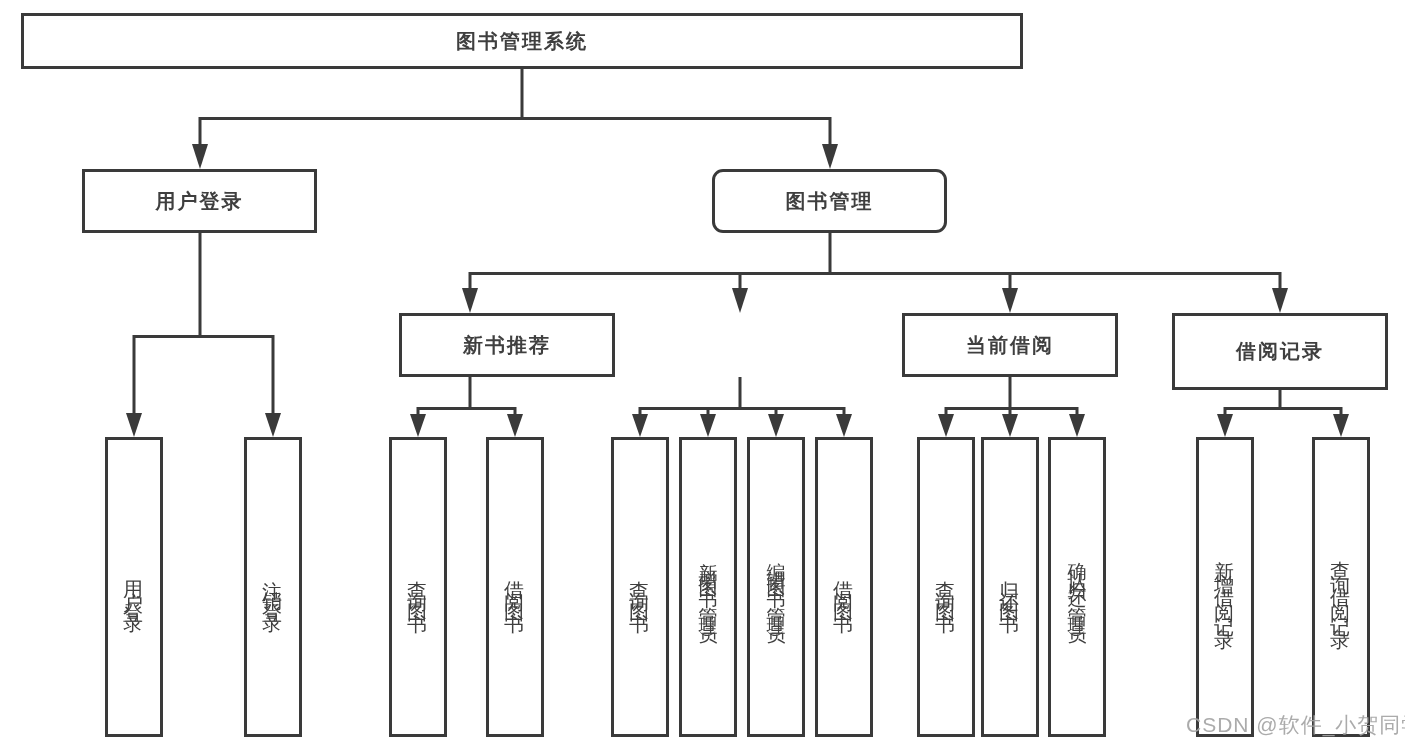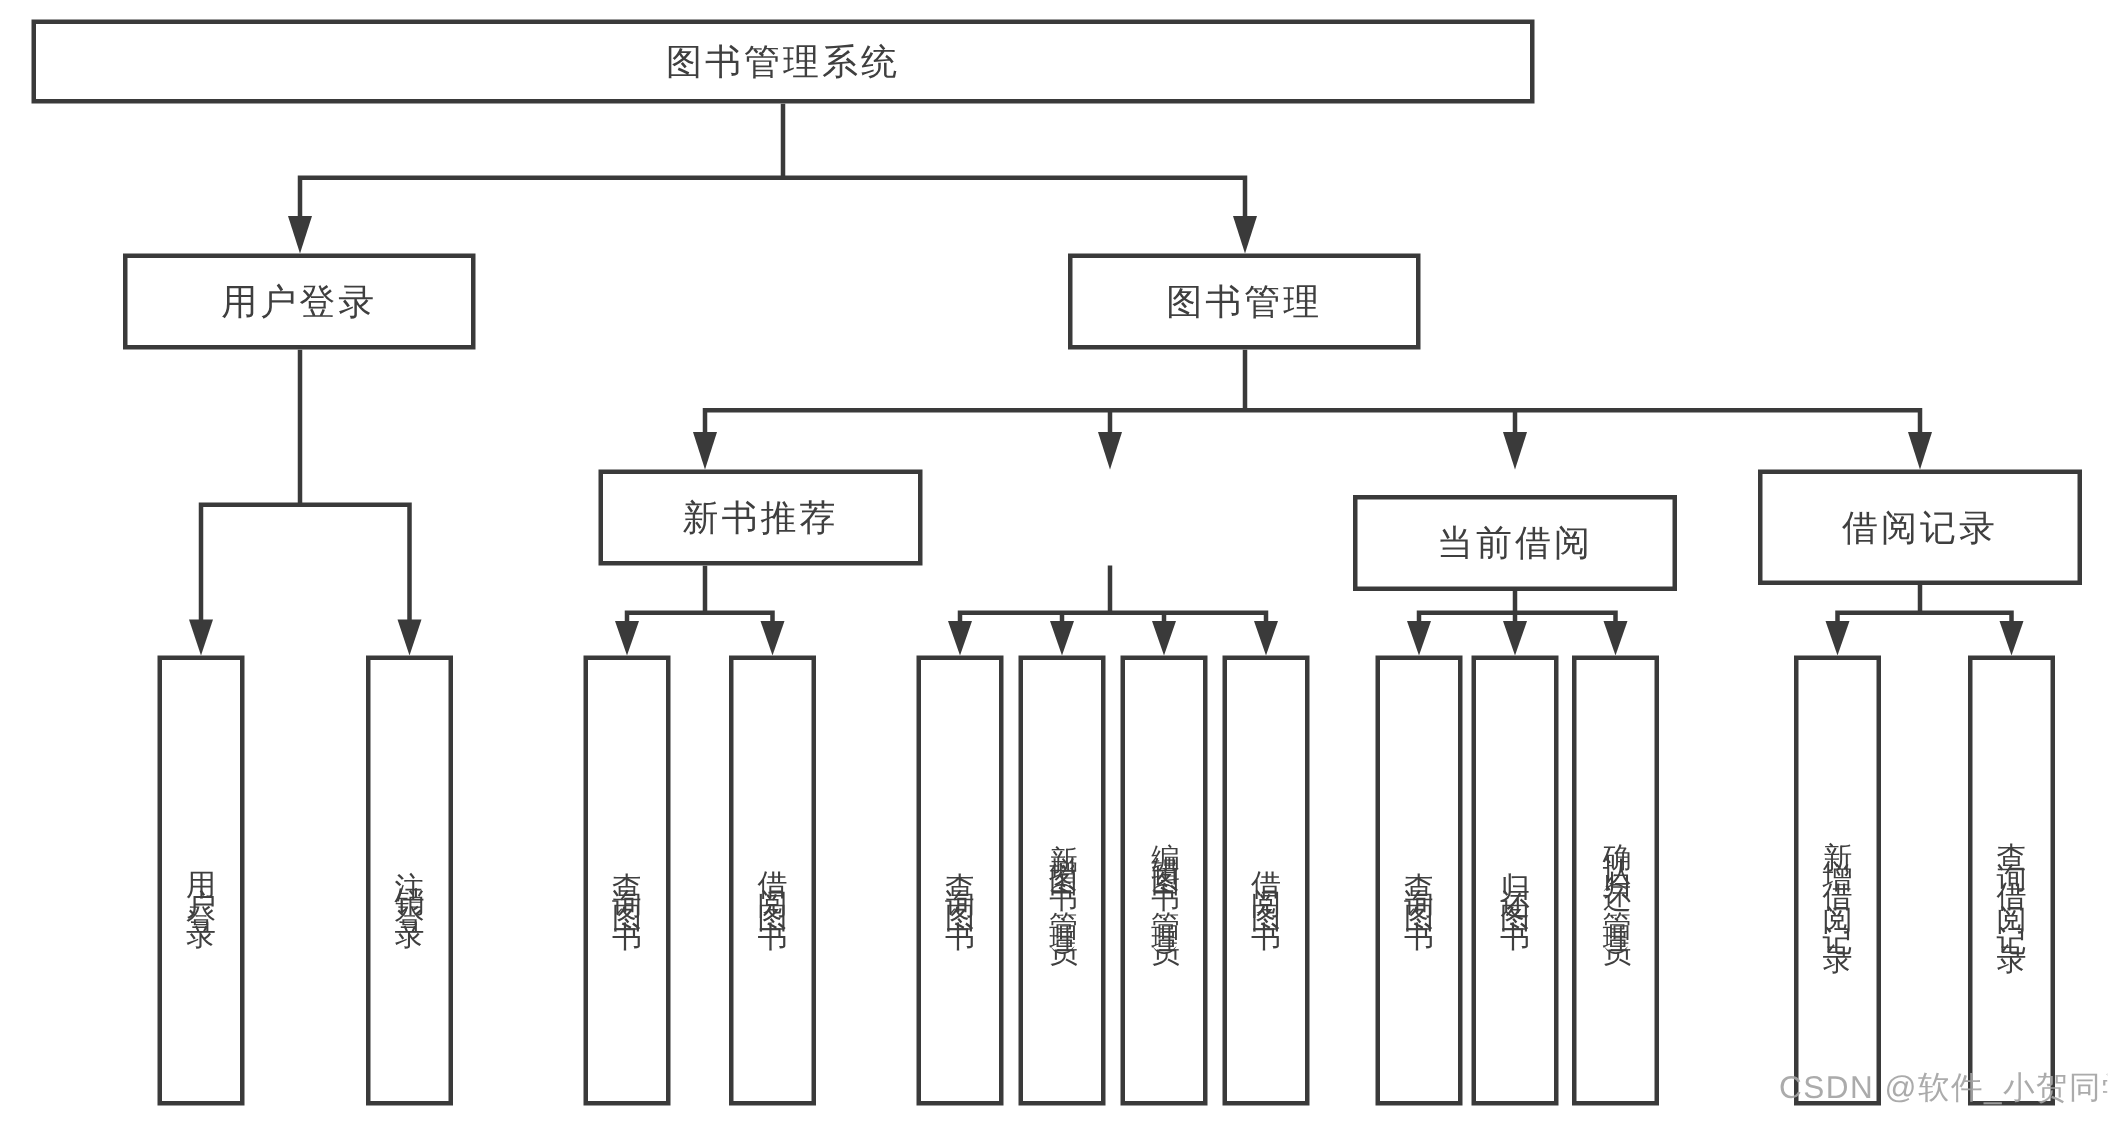--- a/index.html
+++ b/index.html
@@ -13,37 +13,37 @@
   #wires{position:absolute;left:0;top:0;width:1405px;height:747px;z-index:1;}
   .node{
     position:absolute;
     box-sizing:border-box;
     background:#fff;
     border:3px solid #3a3a3a;
     display:flex;align-items:center;justify-content:center;
     color:#3f3f3f;
     z-index:2;
   }
-  .hnode{font-size:24px;letter-spacing:2px;white-space:nowrap;}
+  .hnode{font-size:20px;letter-spacing:2px;white-space:nowrap;font-weight:bold;}
   .vnode span{
     writing-mode:vertical-rl;
     text-orientation:mixed;
     white-space:nowrap;
     color:#3f3f3f;
   }
   .len4 span{font-size:20px;letter-spacing:11px;}
   .len6 span{font-size:20px;letter-spacing:14px;}
   .len9 span{font-size:19px;letter-spacing:9px;}
   
   #root-box{left:21px;top:13px;width:1002px;height:56px;}
   #n-user-login{left:82px;top:169px;width:235px;height:64px;}
-  #n-book-management{left:712px;top:169px;width:235px;height:64px;}
+  #n-book-management{left:712px;top:169px;width:235px;height:64px;border-radius:11px;}
   #n-new-book{left:362px;top:313px;width:216px;height:64px;margin-left:37px;}
   #n-book-borrow{left:632px;top:313px;width:216px;height:64px;}
-  #n-current-borrow{left:902px;top:313px;width:216px;height:64px;margin-top:17px;}
+  #n-current-borrow{left:902px;top:313px;width:216px;height:64px;}
   #n-borrow-records{left:1172px;top:313px;width:216px;height:77px;}
   .leaf{top:437px;width:58px;height:300px;border-width:3px;}
   #lf-u1{left:105px;} #lf-u2{left:244px;}
   #lf-n1{left:389px;} #lf-n2{left:486px;}
   #lf-b1{left:611px;} #lf-b2{left:679px;} #lf-b3{left:747px;} #lf-b4{left:815px;}
   #lf-c1{left:917px;} #lf-c2{left:981px;} #lf-c3{left:1048px;}
   #lf-r1{left:1196px;} #lf-r2{left:1312px;}
   #watermark{
     position:absolute;left:1186px;top:711px;z-index:5;
     font-size:21px;color:rgba(164,164,164,0.92);

